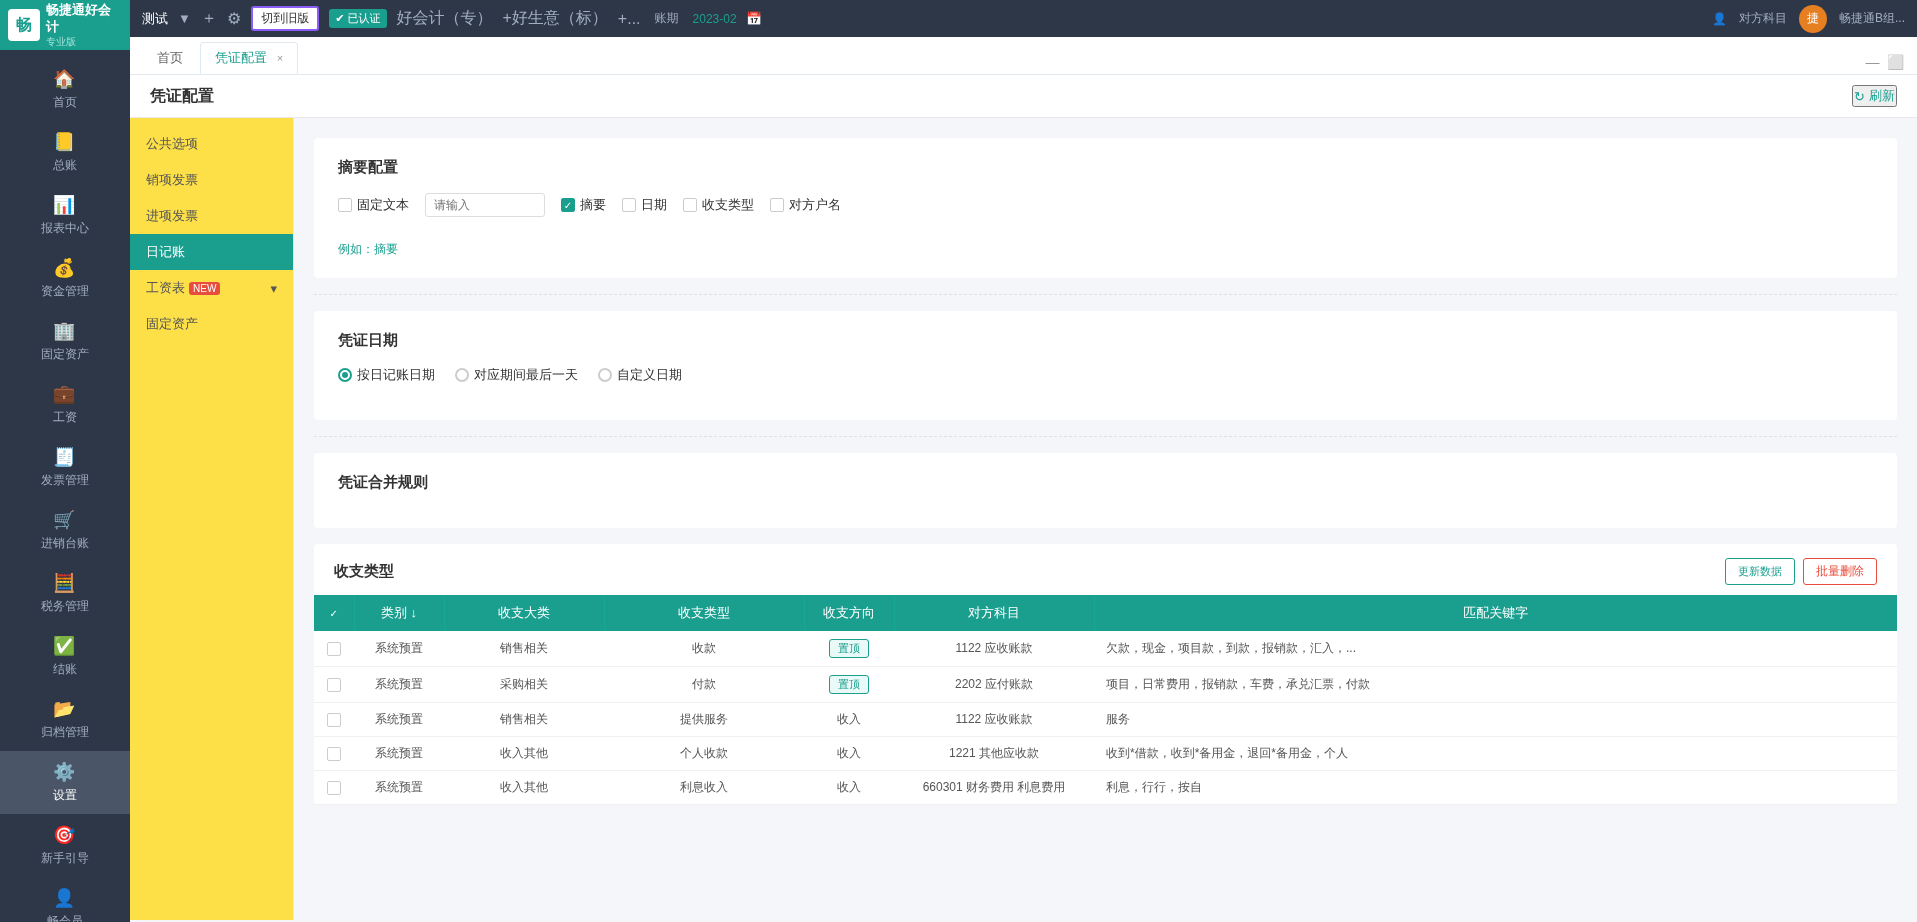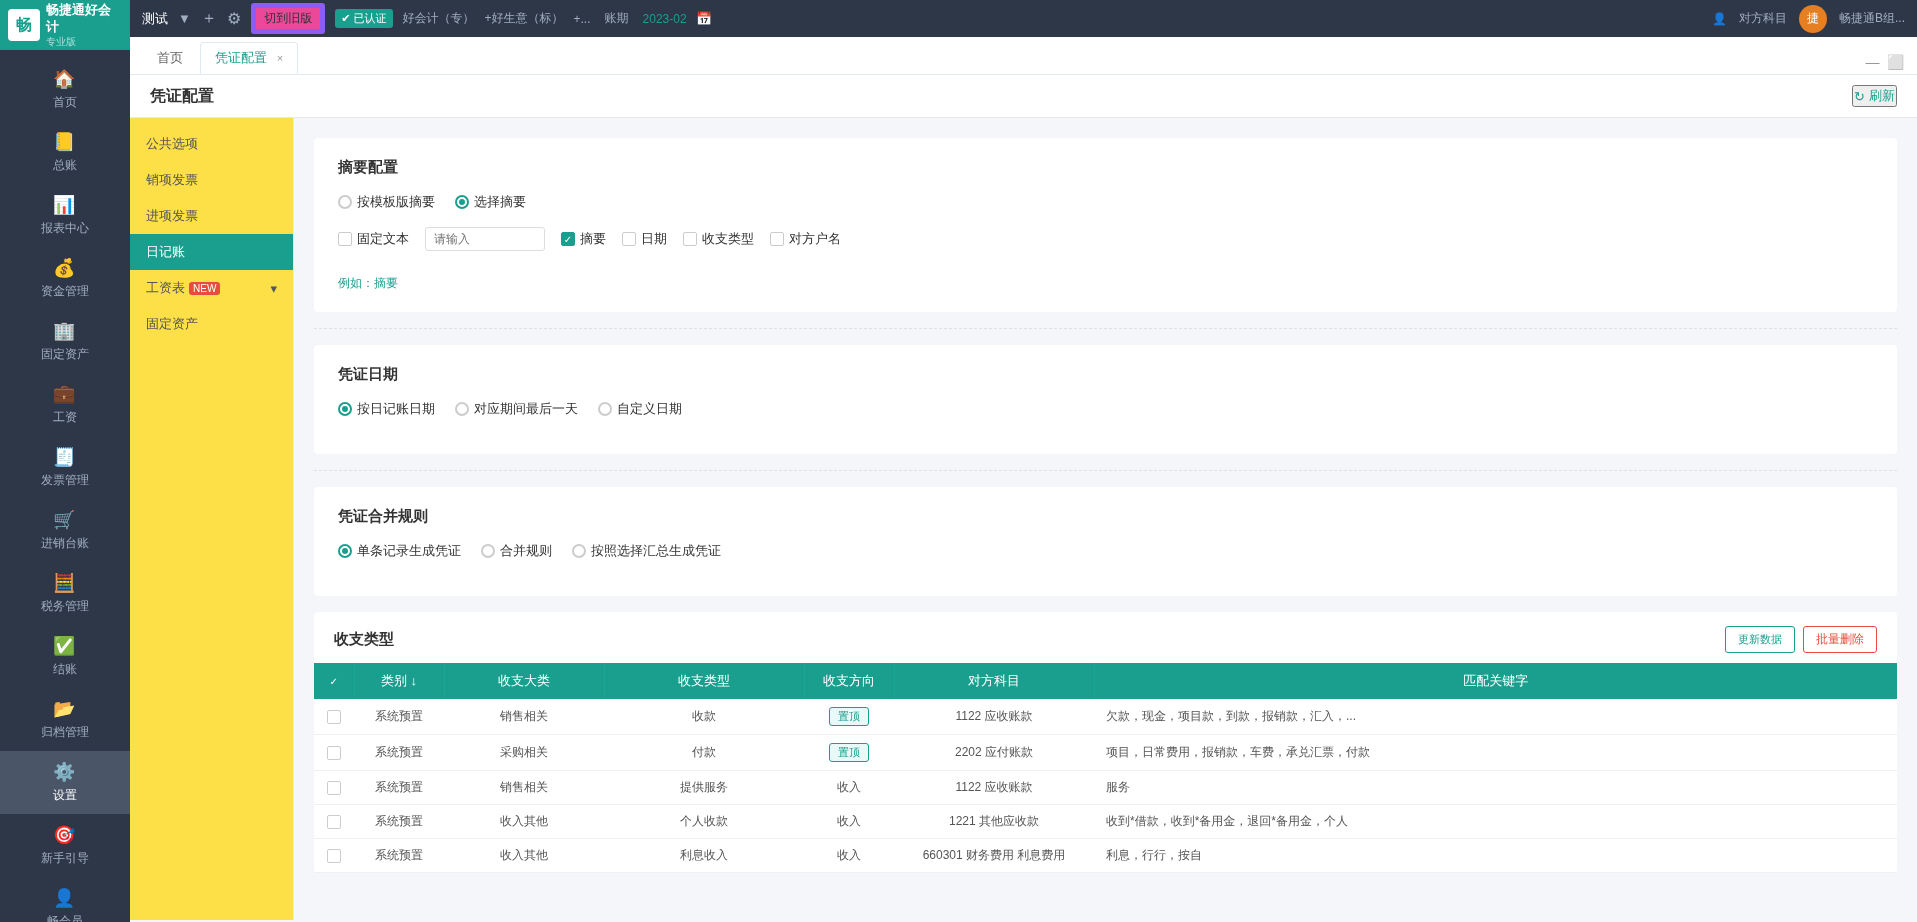--- a/index.html
+++ b/index.html
@@ -18,23 +18,23 @@
     .sidebar-nav { flex: 1; padding: 8px 0; }
     .sidebar-item { display: flex; flex-direction: column; align-items: center; padding: 10px 0; cursor: pointer; color: #a0aec0; font-size: 12px; gap: 4px; }
     .sidebar-item.active { background: #4a5568; color: white; }
     .sidebar-item .s-icon { font-size: 18px; }
 
     
     .main-content { flex: 1; display: flex; flex-direction: column; overflow: hidden; }
     .top-bar { height: 37px; background: #2d3748; display: flex; align-items: center; padding: 0 12px; gap: 10px; flex-shrink: 0; }
     .top-bar-title { color: white; font-size: 13px; }
     .top-bar-dropdown { color: #a0aec0; cursor: pointer; }
-    .top-bar-btn { background: #ec4899; border: 5px solid #8b5cf6; border-radius: 3px; padding: 2px 8px; font-size: 12px; cursor: pointer; color: #333; }
+    .top-bar-btn { background: #ffffff; border: 2px solid #8b5cf6; border-radius: 3px; padding: 2px 8px; font-size: 12px; cursor: pointer; color: #333; }
     .top-bar-tag { background: #1a9f8f; color: white; border-radius: 3px; padding: 2px 6px; font-size: 11px; }
-    .top-bar-tag2 { color: #a0aec0; font-size: 12px; }
+    .top-bar-tag2 { color: #a0aec0; font-size: 16px; }
     .top-bar-period { color: #a0aec0; font-size: 12px; margin-left: 4px; }
     .top-bar-right { margin-left: auto; display: flex; align-items: center; gap: 12px; color: #a0aec0; font-size: 12px; }
     .top-bar-right .user-avatar { width: 28px; height: 28px; border-radius: 50%; background: #e67e22; display: flex; align-items: center; justify-content: center; color: white; font-size: 12px; }
 
     
     .tab-bar { height: 38px; background: white; display: flex; align-items: flex-end; padding: 0 12px; border-bottom: 1px solid #e2e8f0; flex-shrink: 0; }
     .tab-item { padding: 6px 14px; font-size: 13px; cursor: pointer; color: #666; border: 1px solid transparent; margin-right: 2px; border-radius: 4px 4px 0 0; }
     .tab-item.active { background: white; border: 1px solid #e2e8f0; border-bottom: 1px solid white; color: #1a9f8f; font-weight: 500; }
     .tab-item .tab-close { margin-left: 6px; color: #999; font-size: 11px; }
     .tab-actions { margin-left: auto; display: flex; align-items: center; gap: 8px; padding-bottom: 4px; }
@@ -242,30 +242,20 @@
             </div>
             <div class="left-menu-item">
               <span>固定资产</span>
             </div>
           </div>
 
         <div class="config-area">
 
           <div class="section">
             <div class="section-title">摘要配置</div>
-            <div class="radio-group">
-              <div class="radio-item">
-                <div class="radio-circle"></div>
-                <span>按模板版摘要</span>
-              </div>
-              <div class="radio-item">
-                <div class="radio-circle checked"></div>
-                <span>选择摘要</span>
-              </div>
-            </div>
             <div class="checkbox-row">
               <div class="checkbox-item">
                 <div class="checkbox-box"></div>
                 <span>固定文本</span>
               </div>
               <input class="text-input" type="text" placeholder="请输入" style="">
               <div class="checkbox-item">
                 <div class="checkbox-box checked">✓</div>
                 <span>摘要</span>
               </div>
@@ -302,34 +292,20 @@
                 <div class="radio-circle"></div>
                 <span>自定义日期</span>
               </div>
             </div>
           </div>
 
           <hr class="divider">
 
           <div class="section">
             <div class="section-title">凭证合并规则</div>
-            <div class="radio-group">
-              <div class="radio-item">
-                <div class="radio-circle checked"></div>
-                <span>单条记录生成凭证</span>
-              </div>
-              <div class="radio-item">
-                <div class="radio-circle"></div>
-                <span>合并规则</span>
-              </div>
-              <div class="radio-item">
-                <div class="radio-circle"></div>
-                <span>按照选择汇总生成凭证</span>
-              </div>
-            </div>
           </div>
 
           <div class="table-section">
             <div class="table-header-row">
               <span class="table-section-title">收支类型</span>
               <div class="table-btns">
                 <button class="btn-outline-cyan">更新数据</button>
                 <button class="btn-outline-red">批量删除</button>
               </div>
             </div>

